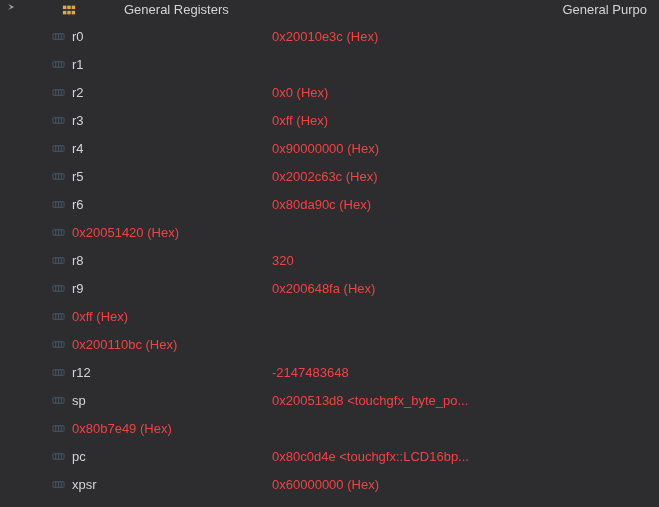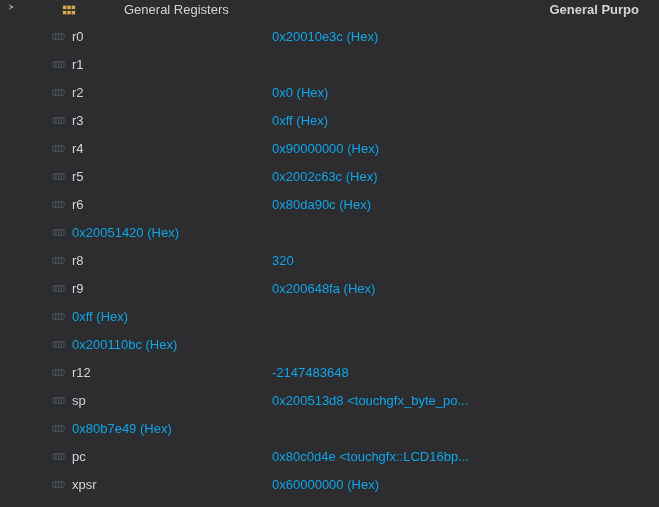--- a/index.html
+++ b/index.html
@@ -47,24 +47,23 @@
     .group-icon svg {
       width: 14px;
       height: 14px;
     }
     .header-label {
       color: #d4d4d4;
       flex: 0 0 auto;
     }
     .header-right {
       margin-left: auto;
-      padding-right: 20px;
+      padding-right: 12px;
       color: #d4d4d4;
       white-space: nowrap;
-      font-weight: bold;
     }
     .registers-list {
       padding-left: 16px;
     }
     .register-row {
       display: flex;
       align-items: center;
       height: 28px;
       padding-left: 34px;
     }
@@ -79,21 +78,21 @@
     }
     .reg-icon svg {
       width: 13px;
       height: 13px;
     }
     .reg-name {
       width: 200px;
       color: #d4d4d4;
     }
     .reg-value {
-      color: #0ea5e9;
+      color: #ef4444;
       white-space: nowrap;
       overflow: hidden;
       text-overflow: ellipsis;
     }
   </style>
 </head>
 <body>
 
 <div class="container">
   <div class="header-row">

